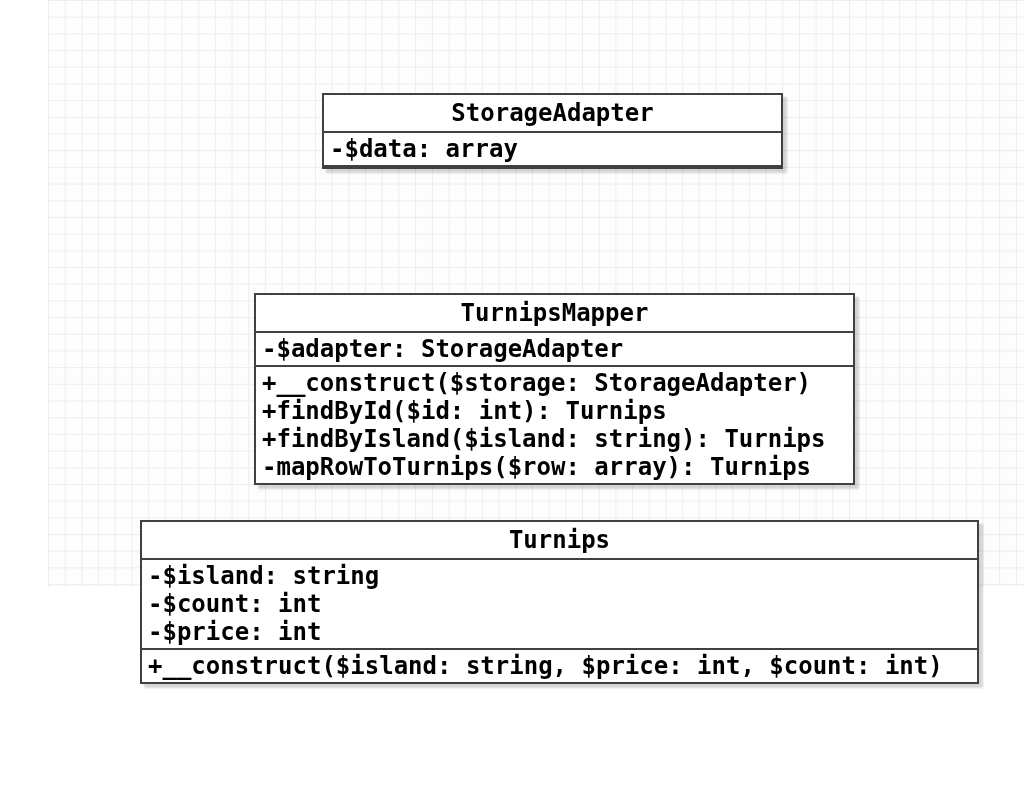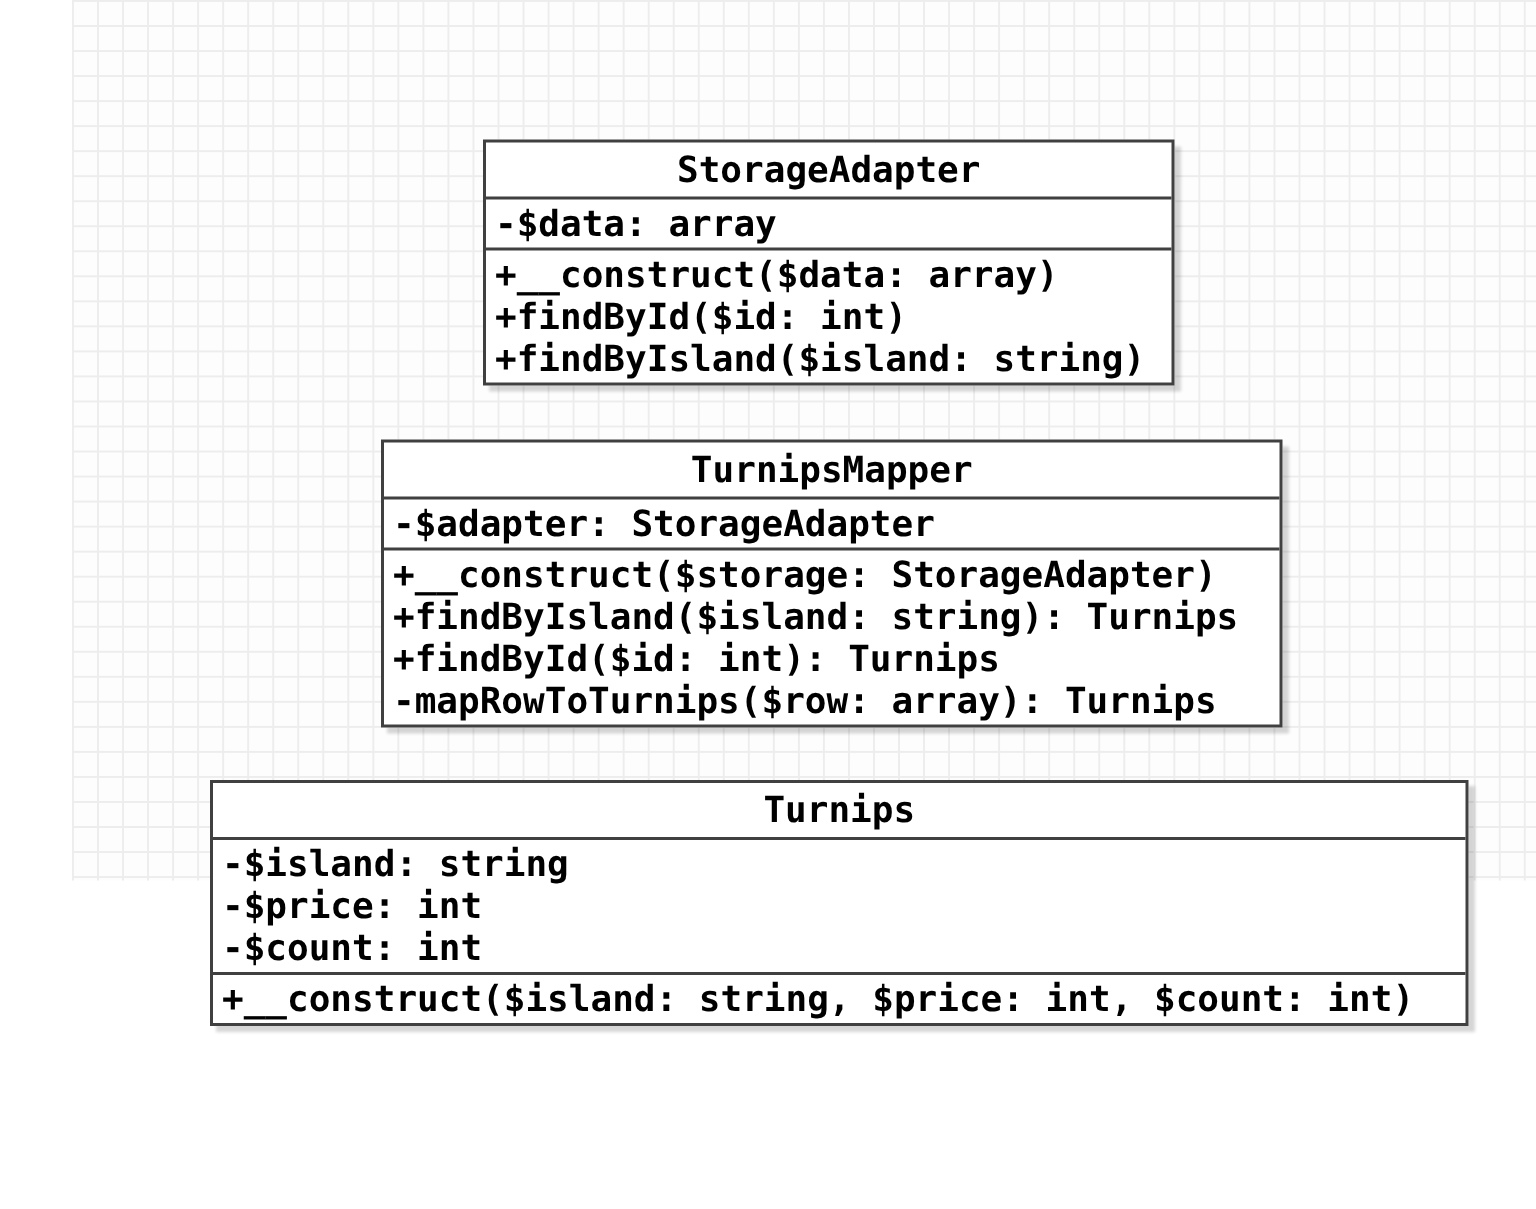--- a/index.html
+++ b/index.html
@@ -58,45 +58,40 @@
 </head>
 <body>
 
 <div class="canvas">
 
   <div class="uml-class c-storageadapter">
     <div class="uml-title">StorageAdapter</div>
     <div class="uml-compartment uml-attrs">
       <div class="uml-line">-$data: array</div>
     </div>
-    <div class="uml-compartment uml-methods">
-      <div class="uml-line">+__construct($data: array)</div>
-      <div class="uml-line">+findById($id: int)</div>
-      <div class="uml-line">+findByIsland($island: string)</div>
-    </div>
   </div>
 
   <div class="uml-class c-turnipsmapper">
     <div class="uml-title">TurnipsMapper</div>
     <div class="uml-compartment uml-attrs">
       <div class="uml-line">-$adapter: StorageAdapter</div>
     </div>
     <div class="uml-compartment uml-methods">
       <div class="uml-line">+__construct($storage: StorageAdapter)</div>
+      <div class="uml-line">+findById($id: int): Turnips</div>
       <div class="uml-line">+findByIsland($island: string): Turnips</div>
-      <div class="uml-line">+findById($id: int): Turnips</div>
       <div class="uml-line">-mapRowToTurnips($row: array): Turnips</div>
     </div>
   </div>
 
   <div class="uml-class c-turnips">
     <div class="uml-title">Turnips</div>
     <div class="uml-compartment uml-attrs">
       <div class="uml-line">-$island: string</div>
+      <div class="uml-line">-$count: int</div>
       <div class="uml-line">-$price: int</div>
-      <div class="uml-line">-$count: int</div>
     </div>
     <div class="uml-compartment uml-methods">
       <div class="uml-line">+__construct($island: string, $price: int, $count: int)</div>
     </div>
   </div>
 
 </div>
 
 </body></html>

